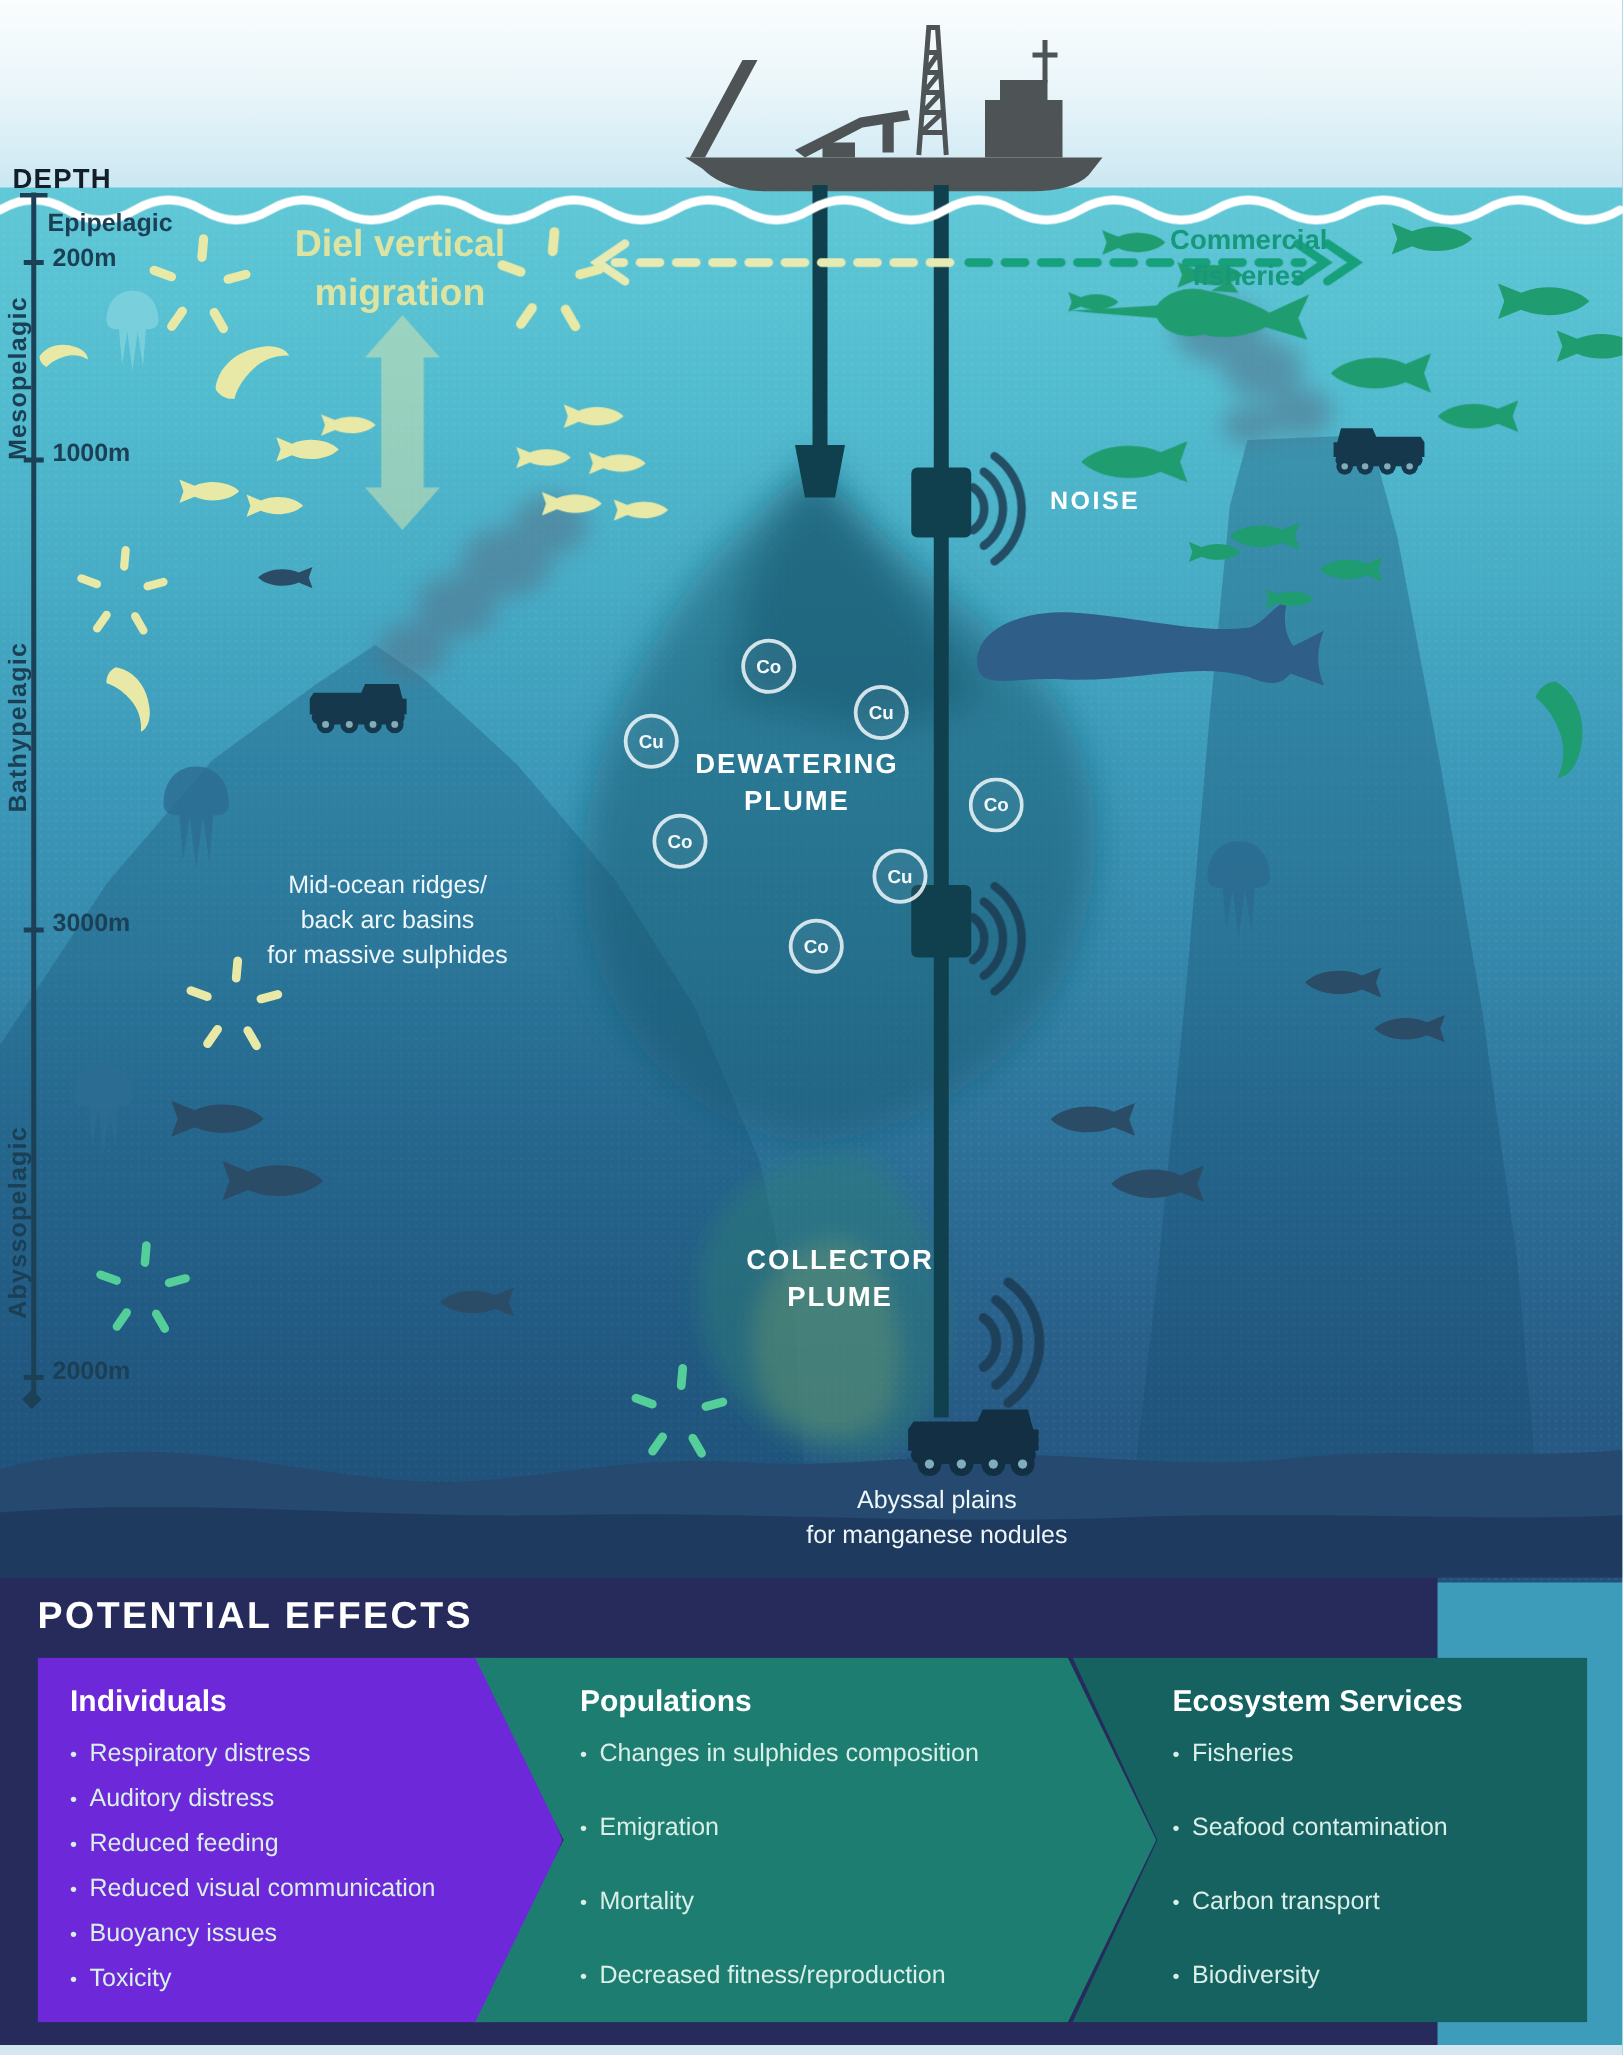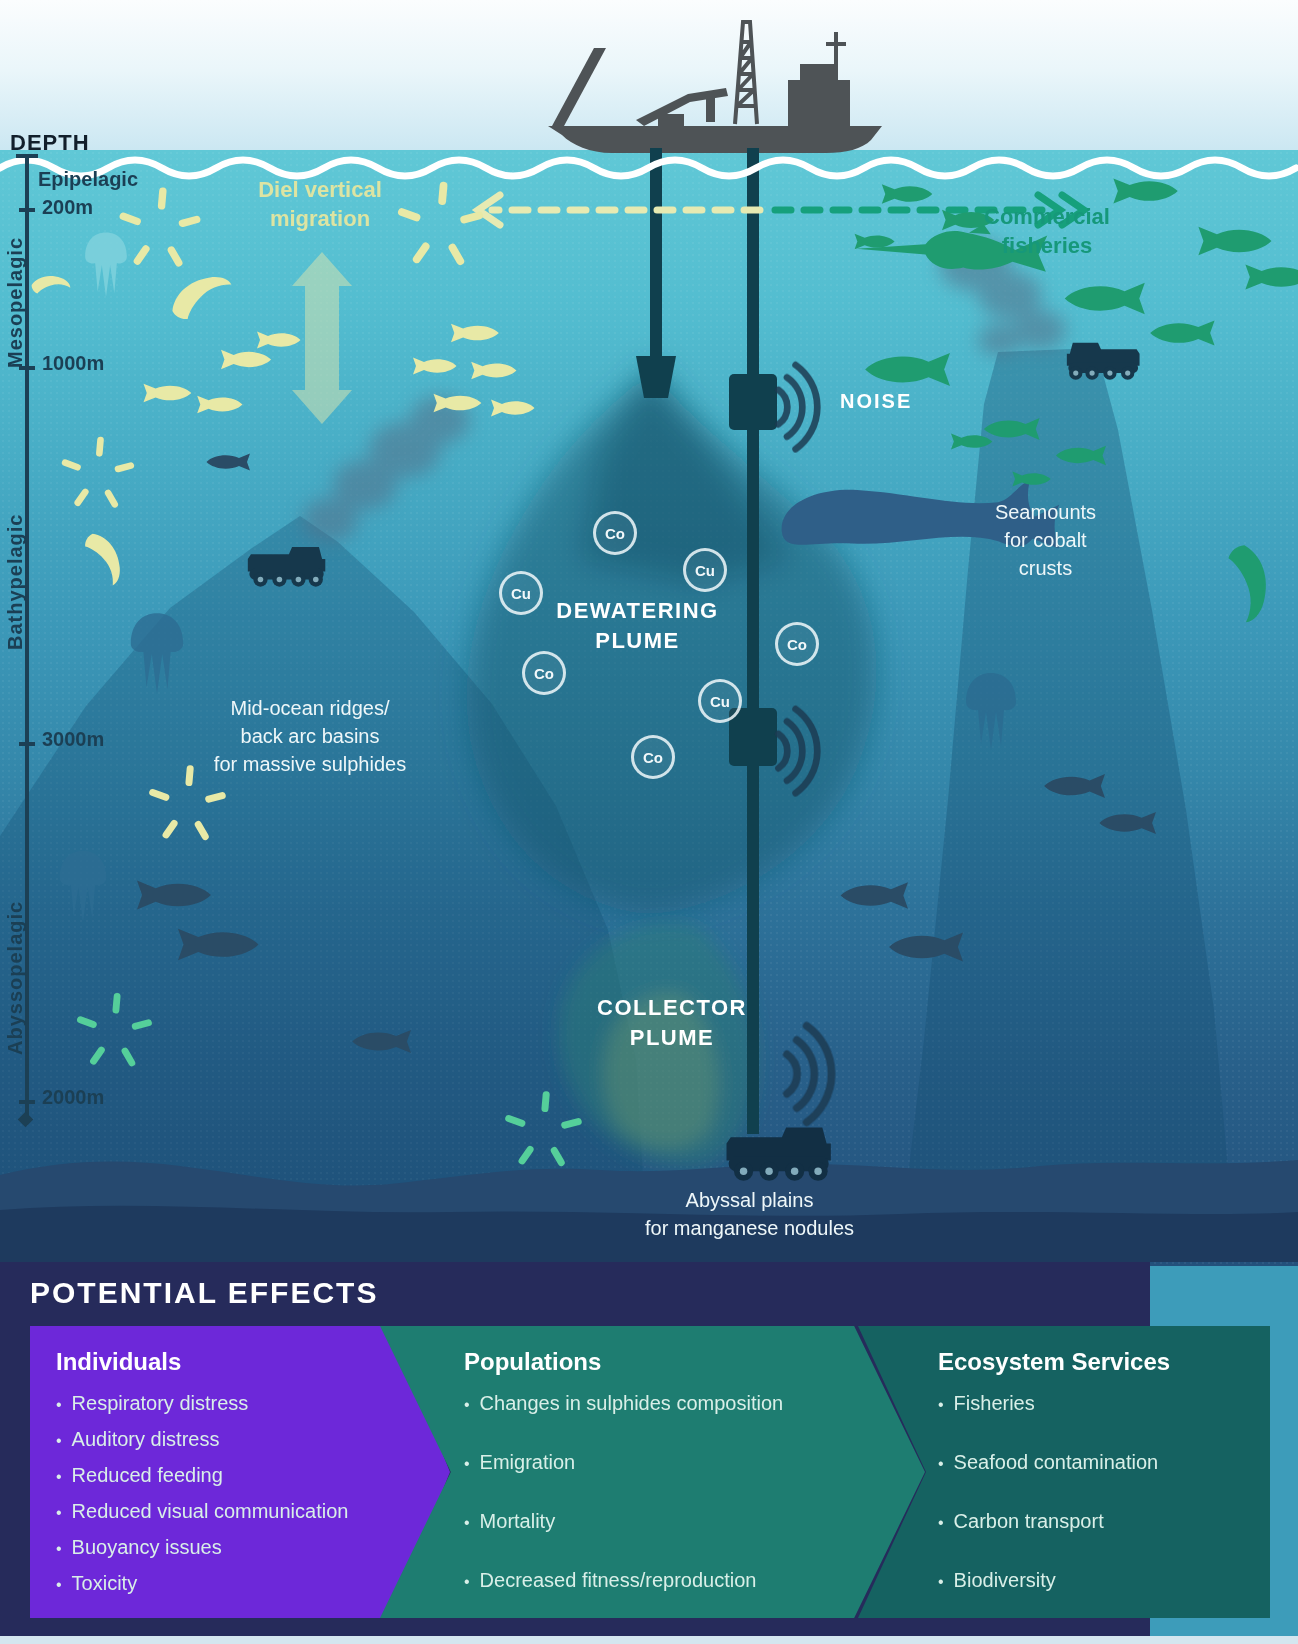--- a/index.html
+++ b/index.html
@@ -24,21 +24,21 @@
   .axis-end{left:20px;top:1114px;width:11px;height:11px;background:#1c4055;transform:rotate(45deg);}
   .depth-title{color:#121f2b;font-size:22px;font-weight:800;letter-spacing:1px;}
   .zone{color:#1b3f54;font-size:20px;font-weight:bold;text-align:right;}
   .zone.vert{writing-mode:vertical-rl;transform:rotate(180deg);text-align:center;letter-spacing:1px;}
   .mark{color:#1b3f54;font-size:20px;font-weight:bold;}
   
   .loc-label{color:#eef7f9;font-size:20px;line-height:1.4;text-align:center;white-space:pre-line;}
   .plume-label{color:#ffffff;font-size:22px;font-weight:bold;letter-spacing:1.5px;
                line-height:1.35;text-align:center;white-space:pre-line;}
   .noise-label{color:#ffffff;font-size:20px;font-weight:bold;letter-spacing:2px;}
-  .diel-label{color:#dde4a2;font-size:22px;font-weight:bold;text-align:center;white-space:pre-line;line-height:1.3;}
+  .diel-label{color:#dde4a2;font-size:30px;font-weight:bold;text-align:center;white-space:pre-line;line-height:1.3;}
   .comm-label{color:#16987a;font-size:22px;font-weight:bold;text-align:center;white-space:pre-line;line-height:1.3;}
   .badge{width:38px;height:38px;border:3px solid rgba(240,248,250,0.85);border-radius:50%;
          color:#f2f8fa;font-size:15px;font-weight:bold;display:flex;align-items:center;
          justify-content:center;background:rgba(255,255,255,0.05);}
   
   .panel{left:0;top:1262px;width:1150px;height:374px;background:#262b5b;}
   .panel-title{left:30px;top:14px;color:#ffffff;font-size:30px;font-weight:800;letter-spacing:2px;}
   .chev{top:64px;height:292px;box-sizing:border-box;}
   .chev h3{margin:10px 0 16px 0;color:#ffffff;font-size:24px;font-weight:bold;}
   .chev ul{margin:0;padding:0;list-style:none;}
@@ -289,33 +289,30 @@
   <div class="abs mark" style="left:42px;top:196px;">200m</div>
   <div class="abs zone vert" style="left:4px;top:226px;height:152px;">Mesopelagic</div>
   <div class="abs mark" style="left:42px;top:352px;">1000m</div>
   <div class="abs zone vert" style="left:4px;top:498px;height:168px;">Bathypelagic</div>
   <div class="abs mark" style="left:42px;top:728px;">3000m</div>
   <div class="abs zone vert" style="left:4px;top:878px;height:200px;">Abyssopelagic</div>
   <div class="abs mark" style="left:42px;top:1086px;">2000m</div>
 
   <div class="abs diel-label" style="left:205px;top:176px;width:230px;">Diel vertical
 migration</div>
-  <div class="abs comm-label" style="left:942px;top:178px;width:210px;margin-top:25px;">Commercial
+  <div class="abs comm-label" style="left:894px;top:178px;width:210px;">Commercial
 fisheries</div>
   <div class="abs noise-label" style="left:840px;top:390px;">NOISE</div>
   <div class="abs plume-label" style="left:540px;top:596px;width:195px;">DEWATERING
 PLUME</div>
   <div class="abs plume-label" style="left:582px;top:993px;width:180px;">COLLECTOR
 PLUME</div>
   <div class="abs loc-label" style="left:170px;top:694px;width:280px;">Mid-ocean ridges/
 back arc basins
 for massive sulphides</div>
-  <div class="abs loc-label" style="left:968px;top:498px;width:155px;">Seamounts
-for cobalt
-crusts</div>
   <div class="abs loc-label" style="left:612px;top:1186px;width:275px;">Abyssal plains
 for manganese nodules</div>
 
   <div class="abs badge" style="left:593px;top:511px;">Co</div>
   <div class="abs badge" style="left:683px;top:548px;">Cu</div>
   <div class="abs badge" style="left:499px;top:571px;">Cu</div>
   <div class="abs badge" style="left:775px;top:622px;">Co</div>
   <div class="abs badge" style="left:522px;top:651px;">Co</div>
   <div class="abs badge" style="left:698px;top:679px;">Cu</div>
   <div class="abs badge" style="left:631px;top:735px;">Co</div>

